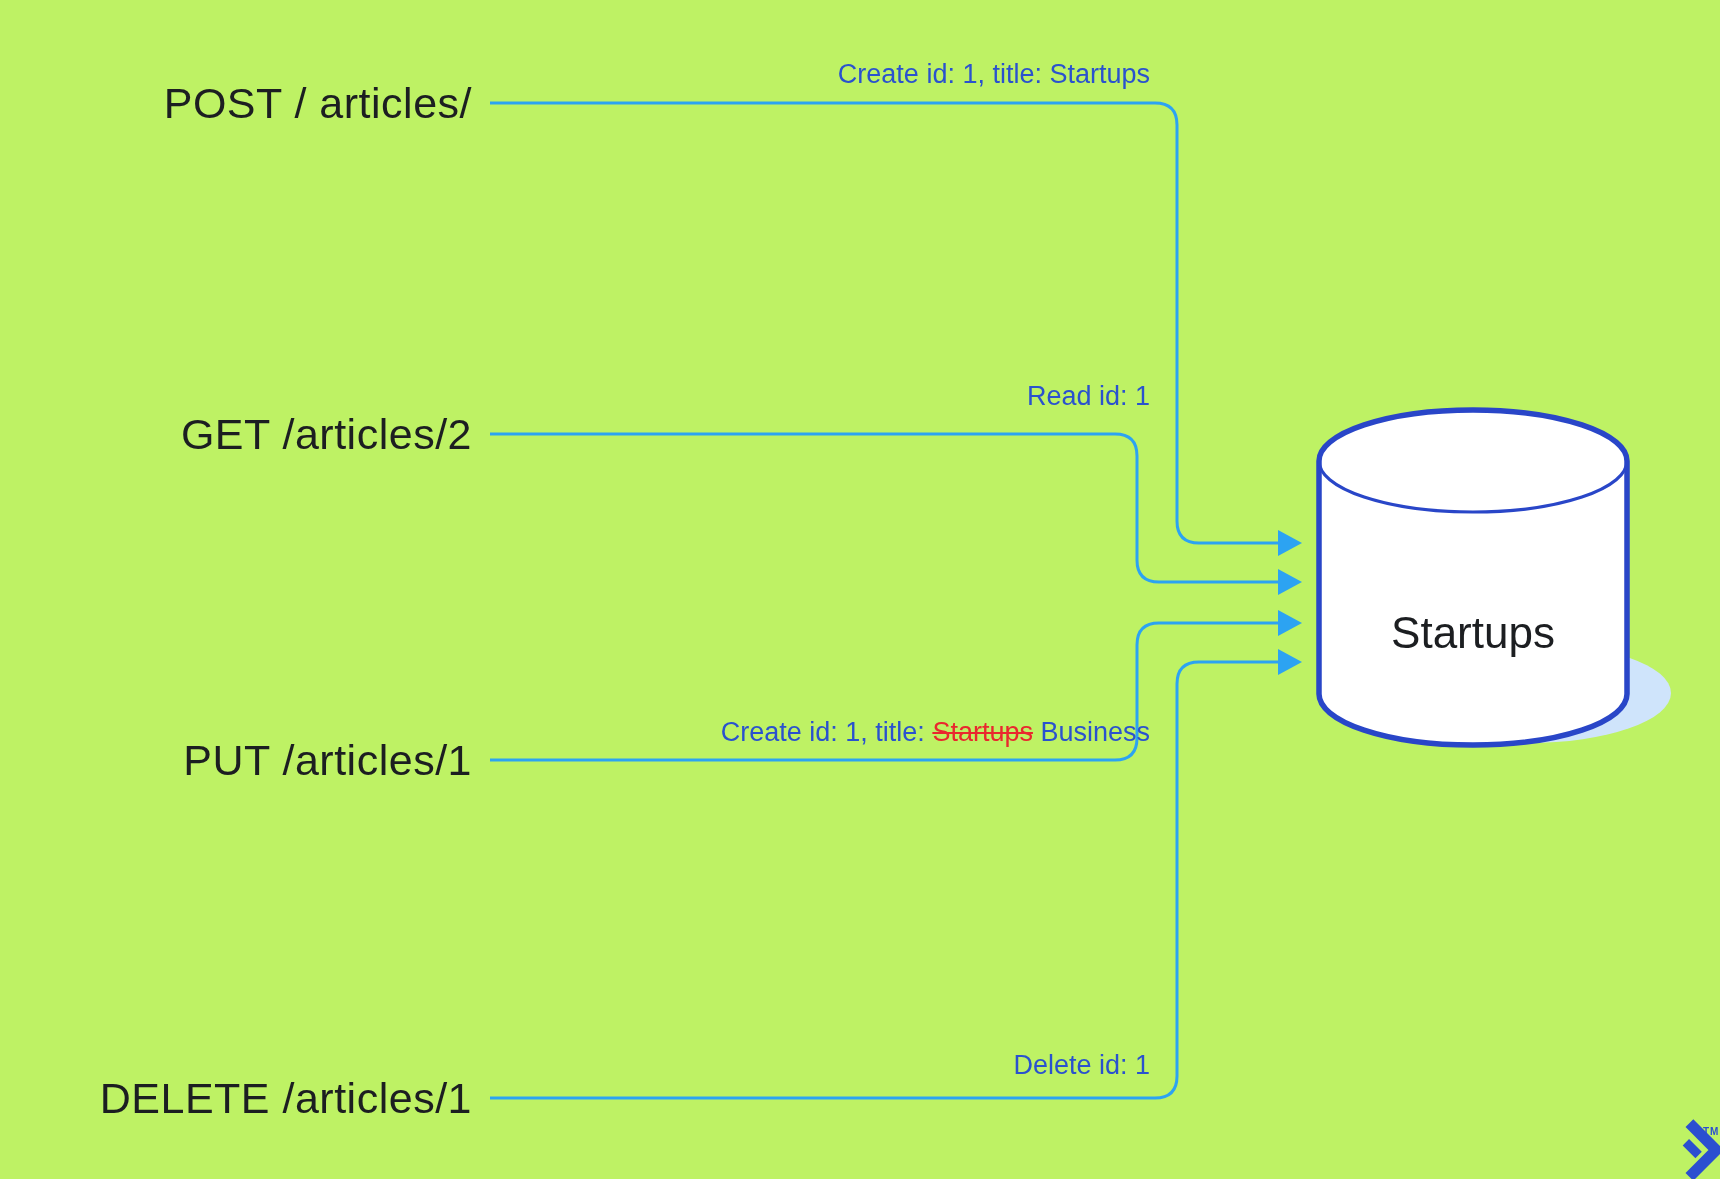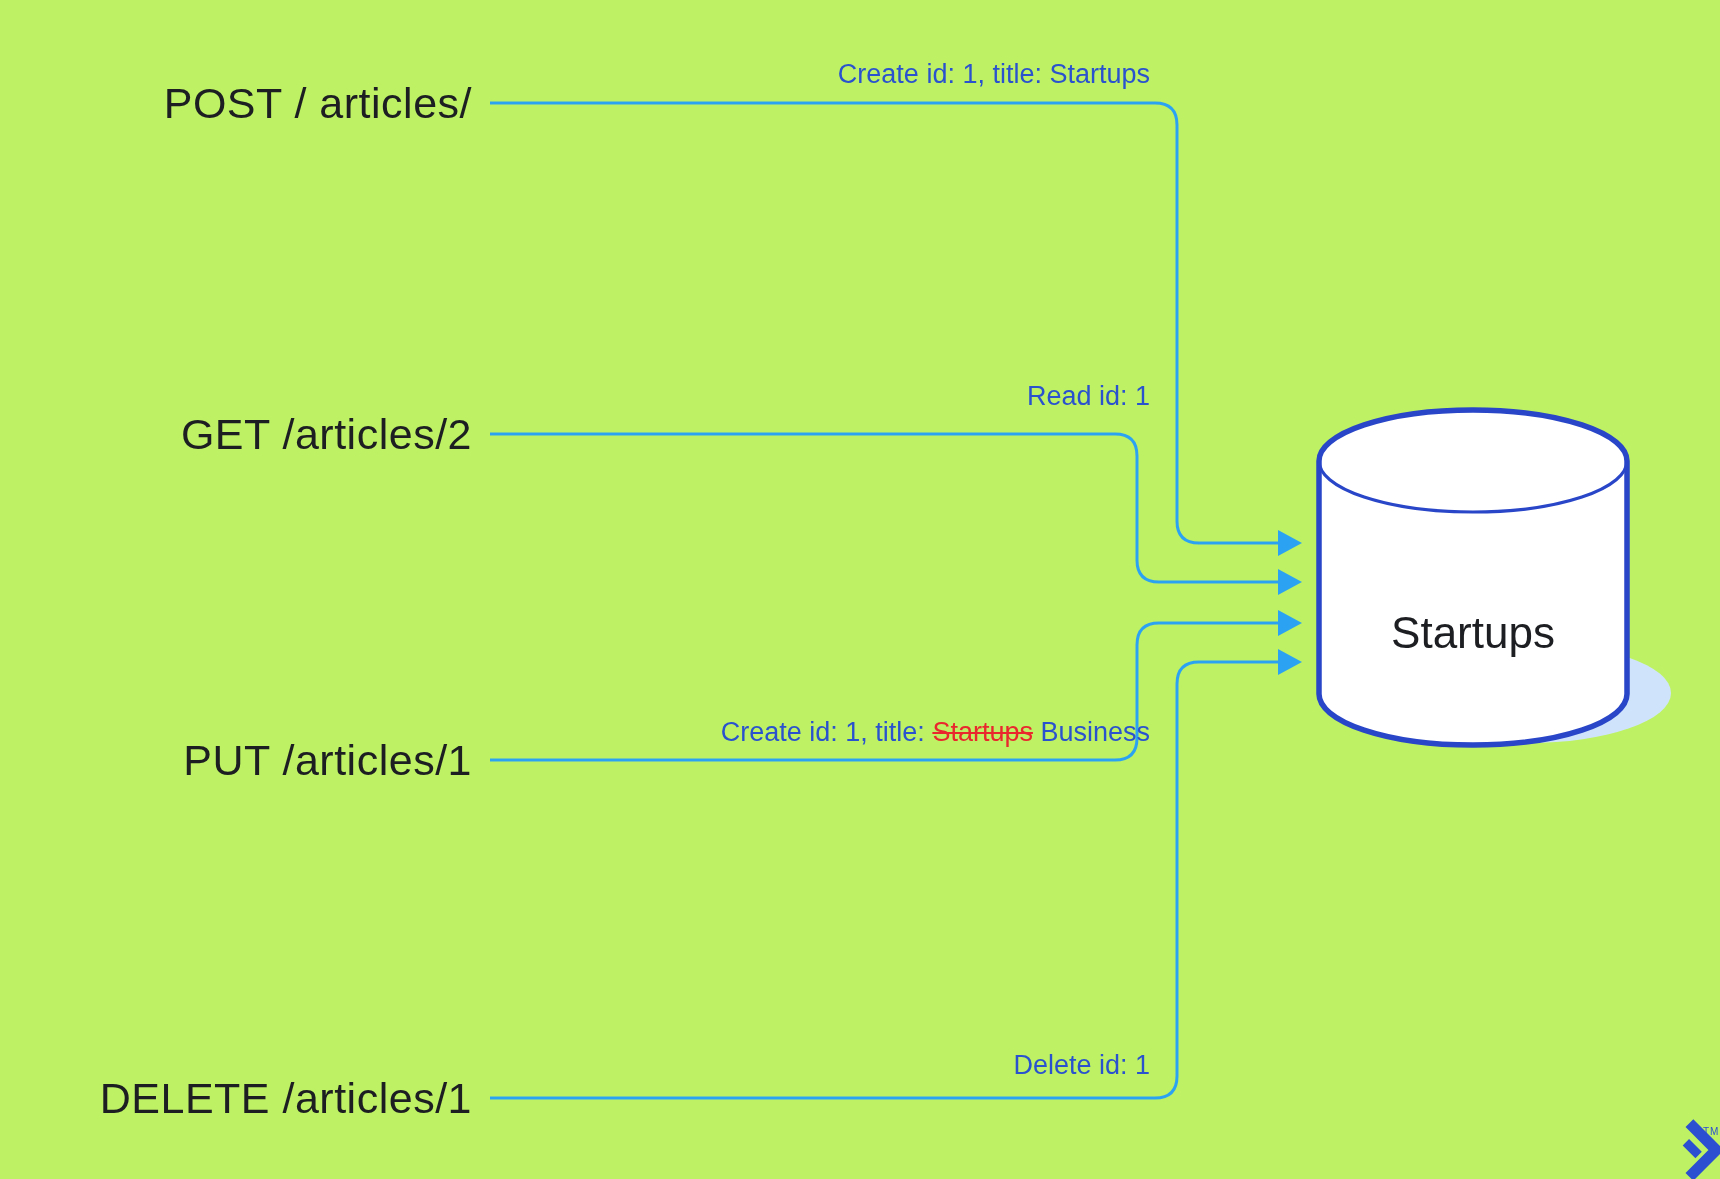--- a/index.html
+++ b/index.html
@@ -36,21 +36,21 @@
     left:1319px;top:608px;width:308px;
     text-align:center;
     font-size:44px;
     line-height:50px;
     color:#1c1e21;
   }
   .tm{
     position:absolute;
     left:1703px;top:1126px;
     font-size:10px;
-    font-weight:normal;
+    font-weight:bold;
     letter-spacing:1px;
     color:#2b4fd0;
   }
 </style>
 </head>
 <body>
 
 <div class="canvas">
 
   <svg class="layer" width="1720" height="1179" viewBox="0 0 1720 1179">

